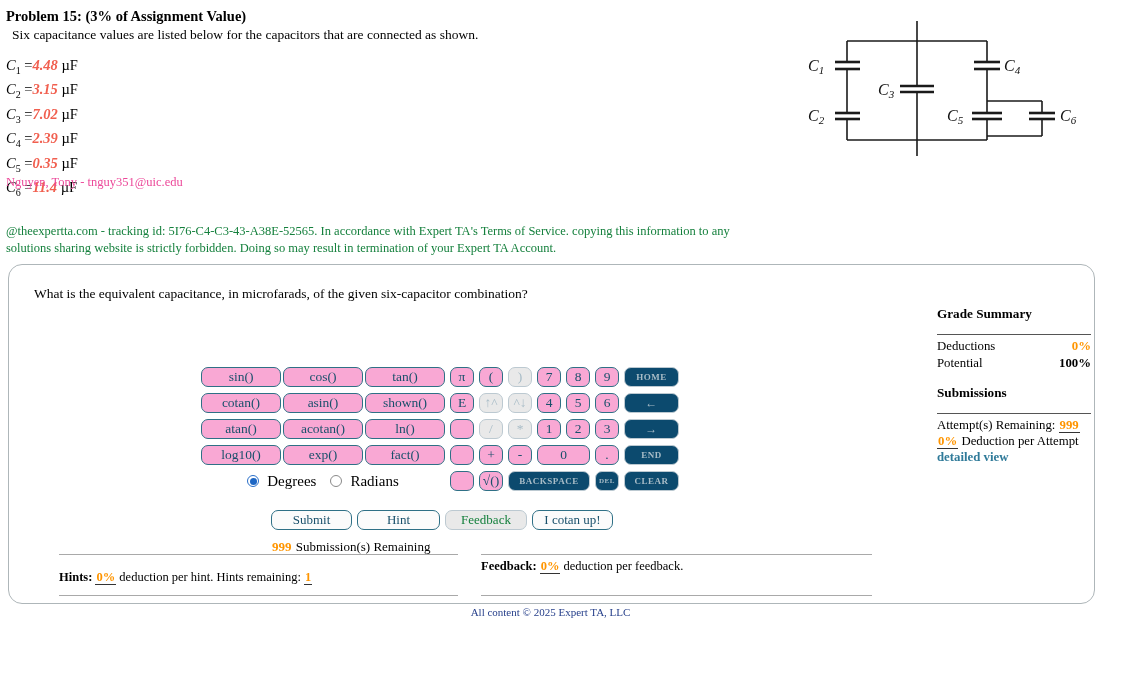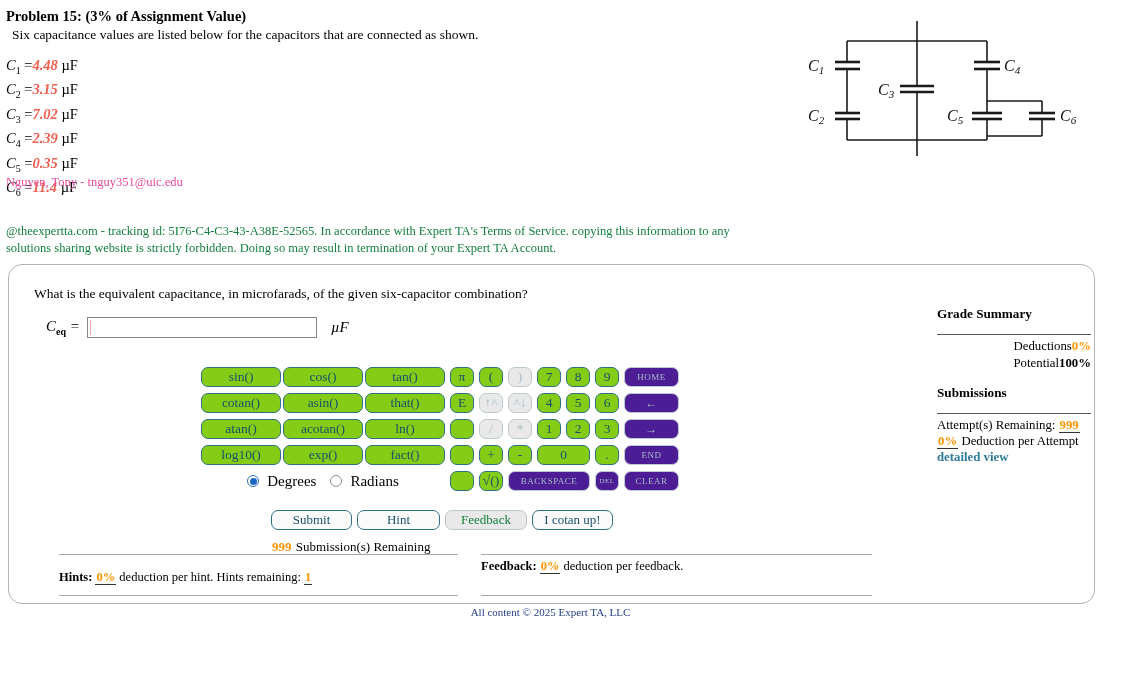--- a/index.html
+++ b/index.html
@@ -33,26 +33,26 @@
   .ceq sub{font-size:10px;font-style:normal;font-weight:bold;}
   .ans-input{box-sizing:border-box;width:230px;height:21px;border:1.5px solid #878787;margin-left:7px;
              font:13px "Liberation Serif",serif;padding:0 3px;background:#fff;border-radius:0;}
   .caret{position:absolute;left:84px;top:3px;width:1.5px;height:15px;background:#f6a3ab;}
   .unit{font-size:15px;margin-left:14px;font-style:italic;}
 
   
   .keypad{left:192px;top:102px;}
   .kp-row{display:flex;gap:5px;margin-bottom:6px;align-items:center;}
   .fn-group{display:flex;gap:2px;width:244px;}
-  .key{box-sizing:border-box;height:20px;border:1.4px solid #2f7086;border-radius:7px;background:#84cc16;
+  .key{box-sizing:border-box;height:20px;border:1.4px solid #2f7086;border-radius:7px;background:#f9a8d4;
        color:#19506b;font:13.5px "Liberation Serif",serif;display:flex;align-items:center;justify-content:center;
        padding:0;cursor:pointer;}
   .w-fn{width:80px;} .w-s{width:24px;} .w-z{width:53px;} .w-b{width:82px;} .w-n{width:55px;}
   .key.dis{border-color:#bcc9d1;background:#e9e9e9;color:#a8bcc7;}
-  .key.nav{font-size:9px;letter-spacing:.5px;border-color:#bcc9d1;background:#4c1d95;color:#a8bcc7;}
+  .key.nav{font-size:9px;letter-spacing:.5px;border-color:#bcc9d1;background:#0c4a6e;color:#a8bcc7;font-weight:bold;}
   .key.arrow{font-size:12px;}
   .key.tiny{font-size:7px;}
   .radio-area{display:flex;align-items:center;justify-content:center;width:244px;gap:8px;font-size:15px;}
   .radio{width:12px;height:12px;border-radius:50%;box-sizing:border-box;display:inline-flex;
          align-items:center;justify-content:center;cursor:pointer;}
   .radio.sel{border:1.5px solid #2a6fc9;}
   .radio.sel::after{content:"";width:7px;height:7px;border-radius:50%;background:#1d66c4;}
   .radio.unsel{border:1.5px solid #8a8a8a;background:#fff;}
 
   
@@ -68,21 +68,21 @@
 
   
   .hints-box{left:50px;top:289px;width:399px;height:42px;border-top:1px solid #a9a9a9;border-bottom:1px solid #a9a9a9;
              font-size:12.5px;padding-top:15px;box-sizing:border-box;}
   .fb-box{left:472px;top:289px;width:391px;height:42px;border-top:1px solid #a9a9a9;border-bottom:1px solid #a9a9a9;
           font-size:12.5px;padding-top:4px;box-sizing:border-box;}
 
   
   .grade{left:928px;top:41px;width:154px;font-size:12.8px;}
   .g-title{font-weight:bold;font-size:13.2px;border-bottom:1px solid #555;padding-bottom:12px;margin-bottom:3px;}
-  .g-row{display:flex;justify-content:flex-end;line-height:16.5px;}
+  .g-row{display:flex;justify-content:space-between;line-height:16.5px;}
   .g-val{font-weight:bold;}
   .g-sec{margin-top:14px;}
   .g-line{line-height:16px;}
   .link{color:#2f7a99;font-weight:bold;cursor:pointer;}
 
   
   .footer{left:8px;top:606px;width:1085px;text-align:center;font-size:11px;color:#27408b;}
 </style>
 </head>
 <body>
@@ -145,49 +145,41 @@
     <text class="clabel" x="88" y="87"><tspan>C</tspan><tspan class="s" dy="3">3</tspan></text>
     <text class="clabel" x="214" y="63"><tspan>C</tspan><tspan class="s" dy="3">4</tspan></text>
     <text class="clabel" x="157" y="113"><tspan>C</tspan><tspan class="s" dy="3">5</tspan></text>
     <text class="clabel" x="270" y="113"><tspan>C</tspan><tspan class="s" dy="3">6</tspan></text>
   </svg>
 
   <div class="abs panel">
 
     <div class="abs question">What is the equivalent capacitance, in microfarads, of the given six-capacitor combination?</div>
 
-    <div class="abs answer-row">
-      <span class="ceq"><span>C</span><sub>eq</sub><span> =</span></span>
-      <span style="position:relative;display:inline-flex;">
-        <input class="ans-input" type="text" value="" style="">
-        <span class="caret" style="left:10px;top:3px;"></span>
-      </span>
-      <span class="unit">µF</span>
-    </div>
 
     <div class="abs keypad">
       <div class="kp-row">
         <div class="fn-group">
           <button class="key w-fn">sin()</button>
           <button class="key w-fn">cos()</button>
           <button class="key w-fn">tan()</button>
         </div>
         <button class="key w-s">π</button>
         <button class="key w-s">(</button>
         <button class="key w-s dis">)</button>
         <button class="key w-s">7</button>
         <button class="key w-s">8</button>
         <button class="key w-s">9</button>
         <button class="key w-n nav">HOME</button>
       </div>
       <div class="kp-row">
         <div class="fn-group">
           <button class="key w-fn">cotan()</button>
           <button class="key w-fn">asin()</button>
-          <button class="key w-fn">that()</button>
+          <button class="key w-fn">shown()</button>
         </div>
         <button class="key w-s">E</button>
         <button class="key w-s dis">↑^</button>
         <button class="key w-s dis">^↓</button>
         <button class="key w-s">4</button>
         <button class="key w-s">5</button>
         <button class="key w-s">6</button>
         <button class="key w-n nav arrow">←</button>
       </div>
       <div class="kp-row">

